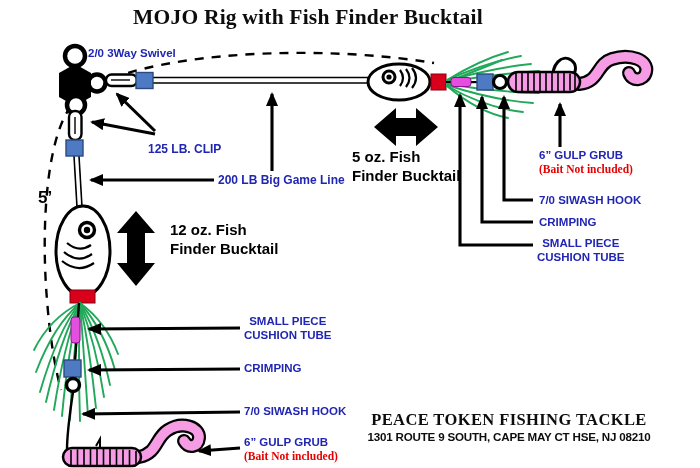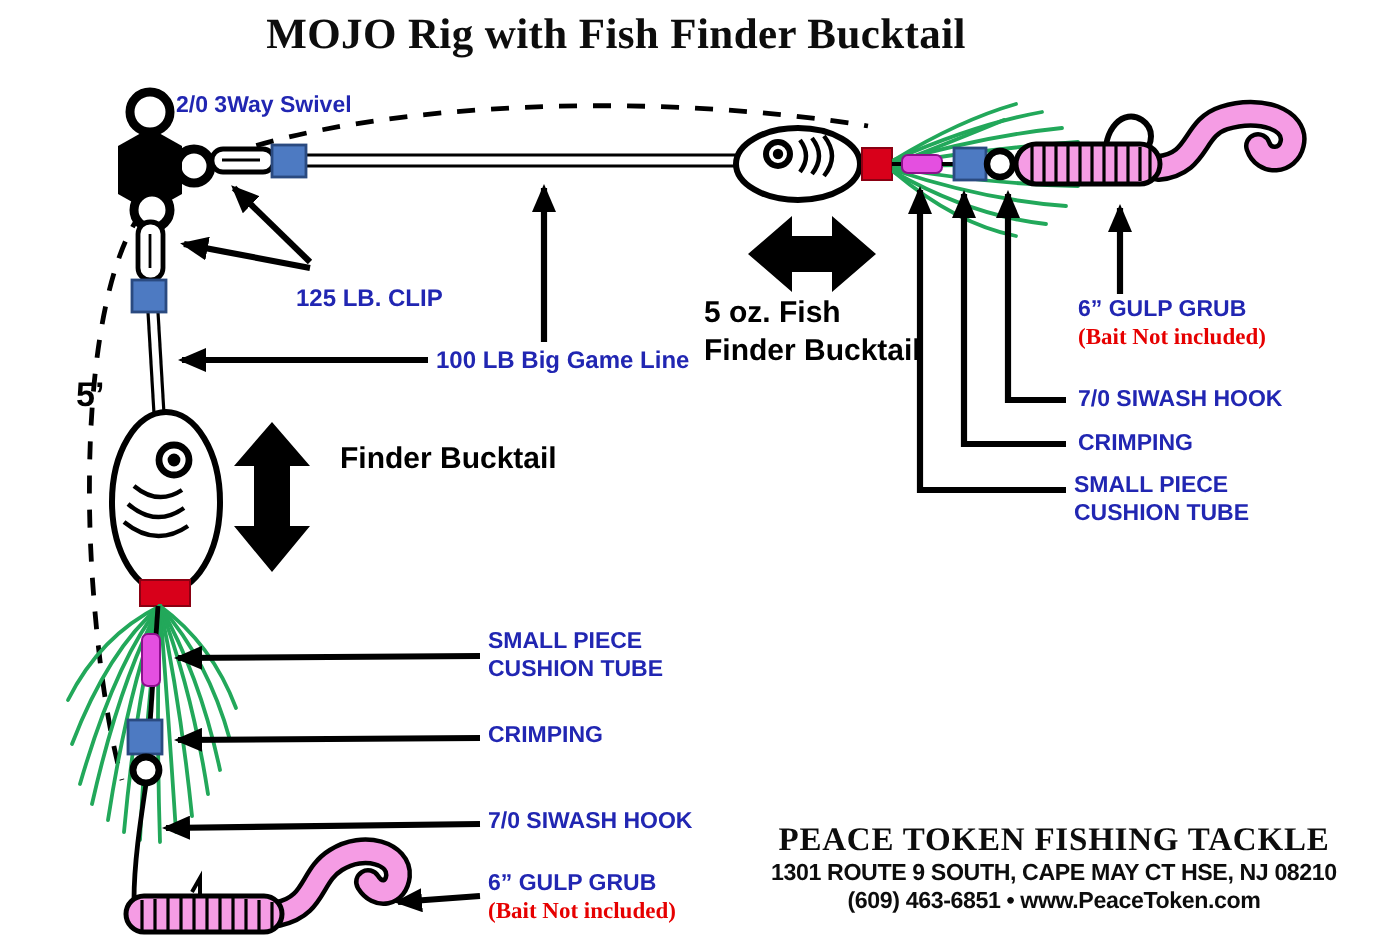--- a/index.html
+++ b/index.html
@@ -8,30 +8,30 @@
     font-family:"Liberation Sans",sans-serif;
   }
   #title{
     position:absolute;top:5px;left:0;width:616px;text-align:center;
     font-family:"Liberation Serif",serif;font-weight:bold;font-size:21.5px;color:#0d0d0d;
     letter-spacing:.2px;
   }
   svg{position:absolute;left:0;top:0;}
   .blabel{
     position:absolute;font-weight:bold;font-size:11.5px;color:var(--label-blue);
-    white-space:nowrap;line-height:1.18;
+    white-space:nowrap;line-height:1.18;text-align:center;
   }
   .rlabel{color:var(--warn-red);font-family:Liberation Serif, serif;}
   .klabel{
     position:absolute;font-weight:bold;font-size:15px;color:#000;
     white-space:nowrap;line-height:1.25;
   }
   .bignum{position:absolute;font-weight:bold;font-size:17px;color:#000;}
   #footer{
-    position:absolute;left:366px;top:410px;width:322px;text-align:center;color:#0d0d0d;
+    position:absolute;left:348px;top:410px;width:322px;text-align:center;color:#0d0d0d;
   }
   #footer .company{
     font-family:"Liberation Serif",serif;font-weight:bold;font-size:16.5px;
     letter-spacing:.4px;white-space:nowrap;
   }
   #footer .addr,#footer .phone{
     font-size:11.6px;font-weight:bold;white-space:nowrap;letter-spacing:-.2px;line-height:1.22;
   }
   
   .ring{fill:#fff;stroke:#000;stroke-width:4.5;}
@@ -192,24 +192,25 @@
   <line class="arrow" marker-end="url(#ah)" x1="240" y1="448" x2="199" y2="451"></line>
 
   <path class="arrow" marker-end="url(#ah)" d="M533,245 L460,245 L460,95"></path>
   <path class="arrow" marker-end="url(#ah)" d="M533,222 L482,222 L482,97"></path>
   <path class="arrow" marker-end="url(#ah)" d="M533,200 L504,200 L504,97"></path>
   <line class="arrow" marker-end="url(#ah)" x1="560" y1="147" x2="560" y2="104"></line>
 </svg>
 
 <div class="blabel" style="left:88px;top:47px;">2/0 3Way Swivel</div>
 <div class="blabel" style="left:148px;top:126px;font-size:12px;margin-top:16px;">125 LB. CLIP</div>
-<div class="blabel" style="left:218px;top:173px;font-size:12px;">100 LB Big Game Line</div>
+<div class="blabel" style="left:218px;top:173px;font-size:12px;">200 LB Big Game Line</div>
 <div class="bignum" style="left:38px;top:188px;">5’</div>
 
 <div class="klabel" style="left:170px;top:221px;">
+  <div>12 oz. Fish</div>
   <div>Finder Bucktail</div>
 </div>
 
 <div class="klabel" style="left:352px;top:148px;">
   <div>5 oz. Fish</div>
   <div>Finder Bucktail</div>
 </div>
 
 <div class="blabel" style="left:539px;top:149px;">6” GULP GRUB</div>
 <div class="blabel rlabel" style="left:539px;top:163px;">(Bait Not included)</div>
@@ -225,14 +226,13 @@
   <div>CUSHION TUBE</div>
 </div>
 <div class="blabel" style="left:244px;top:362px;">CRIMPING</div>
 <div class="blabel" style="left:244px;top:405px;">7/0 SIWASH HOOK</div>
 <div class="blabel" style="left:244px;top:436px;">6” GULP GRUB</div>
 <div class="blabel rlabel" style="left:244px;top:450px;">(Bait Not included)</div>
 
 <div id="footer">
   <div class="company">PEACE TOKEN FISHING TACKLE</div>
   <div class="addr">1301 ROUTE 9 SOUTH, CAPE MAY CT HSE, NJ 08210</div>
-  <div class="phone">(609) 463-6851 • www.PeaceToken.com</div>
 </div>
 
 </body></html>

